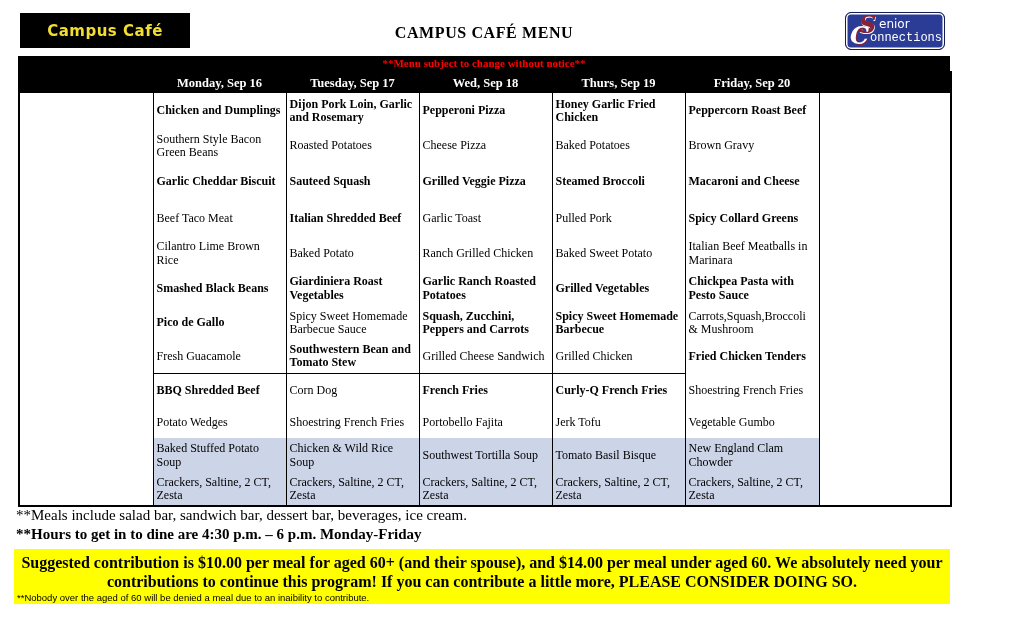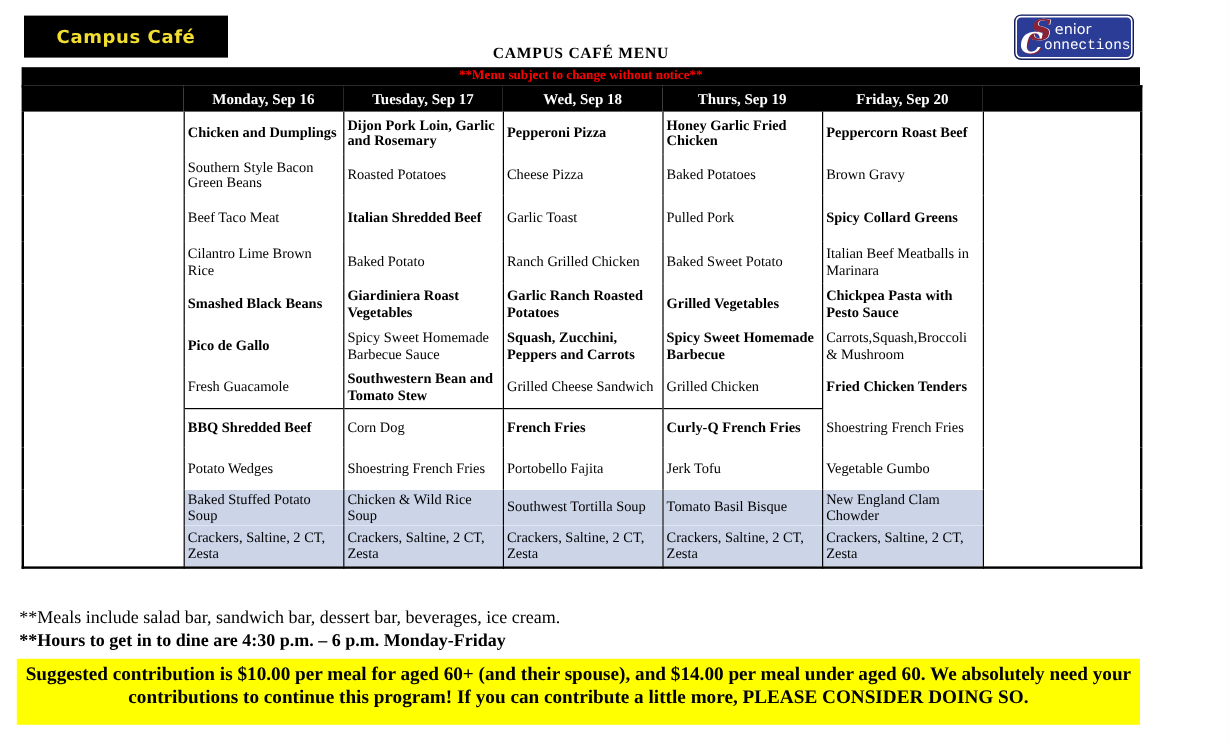--- a/index.html
+++ b/index.html
@@ -11,22 +11,22 @@
   
   .brand-box {
     position:absolute; left:20px; top:13px; width:170px; height:35px;
     background:#000; display:flex; align-items:center; justify-content:center;
   }
   .brand-box span {
     color:#f2de30; font-family:"DejaVu Sans", sans-serif; font-weight:bold;
     font-size:15px; letter-spacing:0.5px;
   }
   .main-title {
-    position:absolute; left:18px; top:36px; width:932px; text-align:center;
-    font-weight:bold; font-size:13px; letter-spacing:0.6px;
+    position:absolute; left:18px; top:24px; width:932px; text-align:center;
+    font-weight:bold; font-size:16px; letter-spacing:0.6px;
   }
   .sc-logo {
     position:absolute; left:845px; top:12px; width:100px; height:38px;
     background:#2b3c97; border-radius:6px; border:1px solid #141c52;
     box-shadow: inset 0 0 0 1.5px #ffffff;
   }
   .sc-s {
     position:absolute; left:13px; top:-3px; font-family:"DejaVu Serif", serif;
     font-style:italic; font-weight:bold; font-size:24px; color:#8a2236;
     text-shadow: 0.5px 0.5px 0 #fff;
@@ -155,20 +155,29 @@
           <td></td>
           <td>Southern Style Bacon Green Beans</td>
           <td>Roasted Potatoes</td>
           <td>Cheese Pizza</td>
           <td>Baked Potatoes</td>
           <td>Brown Gravy</td>
           <td></td>
         </tr>
         <tr>
           <td></td>
+          <td class="bold">Garlic Cheddar Biscuit</td>
+          <td class="bold">Sauteed Squash</td>
+          <td class="bold">Grilled Veggie Pizza</td>
+          <td class="bold">Steamed Broccoli</td>
+          <td class="bold">Macaroni and Cheese</td>
+          <td></td>
+        </tr>
+        <tr>
+          <td></td>
           <td>Beef Taco Meat</td>
           <td class="bold">Italian Shredded Beef</td>
           <td>Garlic Toast</td>
           <td>Pulled Pork</td>
           <td class="bold">Spicy Collard Greens</td>
           <td></td>
         </tr>
         <tr>
           <td></td>
           <td>Cilantro Lime Brown Rice</td>
@@ -243,15 +252,16 @@
         </tr>
       </tbody>
   </table>
 
   <div class="note-meals">**Meals include salad bar, sandwich bar, dessert bar, beverages, ice cream.</div>
   <div class="note-hours">**Hours to get in to dine are 4:30 p.m. – 6 p.m. Monday-Friday</div>
 
   <div class="contrib-box">
     <div class="big-line">Suggested contribution is $10.00 per meal for aged 60+ (and their spouse), and $14.00 per meal under aged 60.  We absolutely need your</div>
     <div class="big-line">contributions to continue this program!  If you can contribute a little more, PLEASE CONSIDER DOING SO.</div>
+    <div class="contrib-footnote">**Nobody over the aged of 60 will be denied a meal due to an inaibility to contribute.</div>
   </div>
 
 </div>
 
 </body></html>

